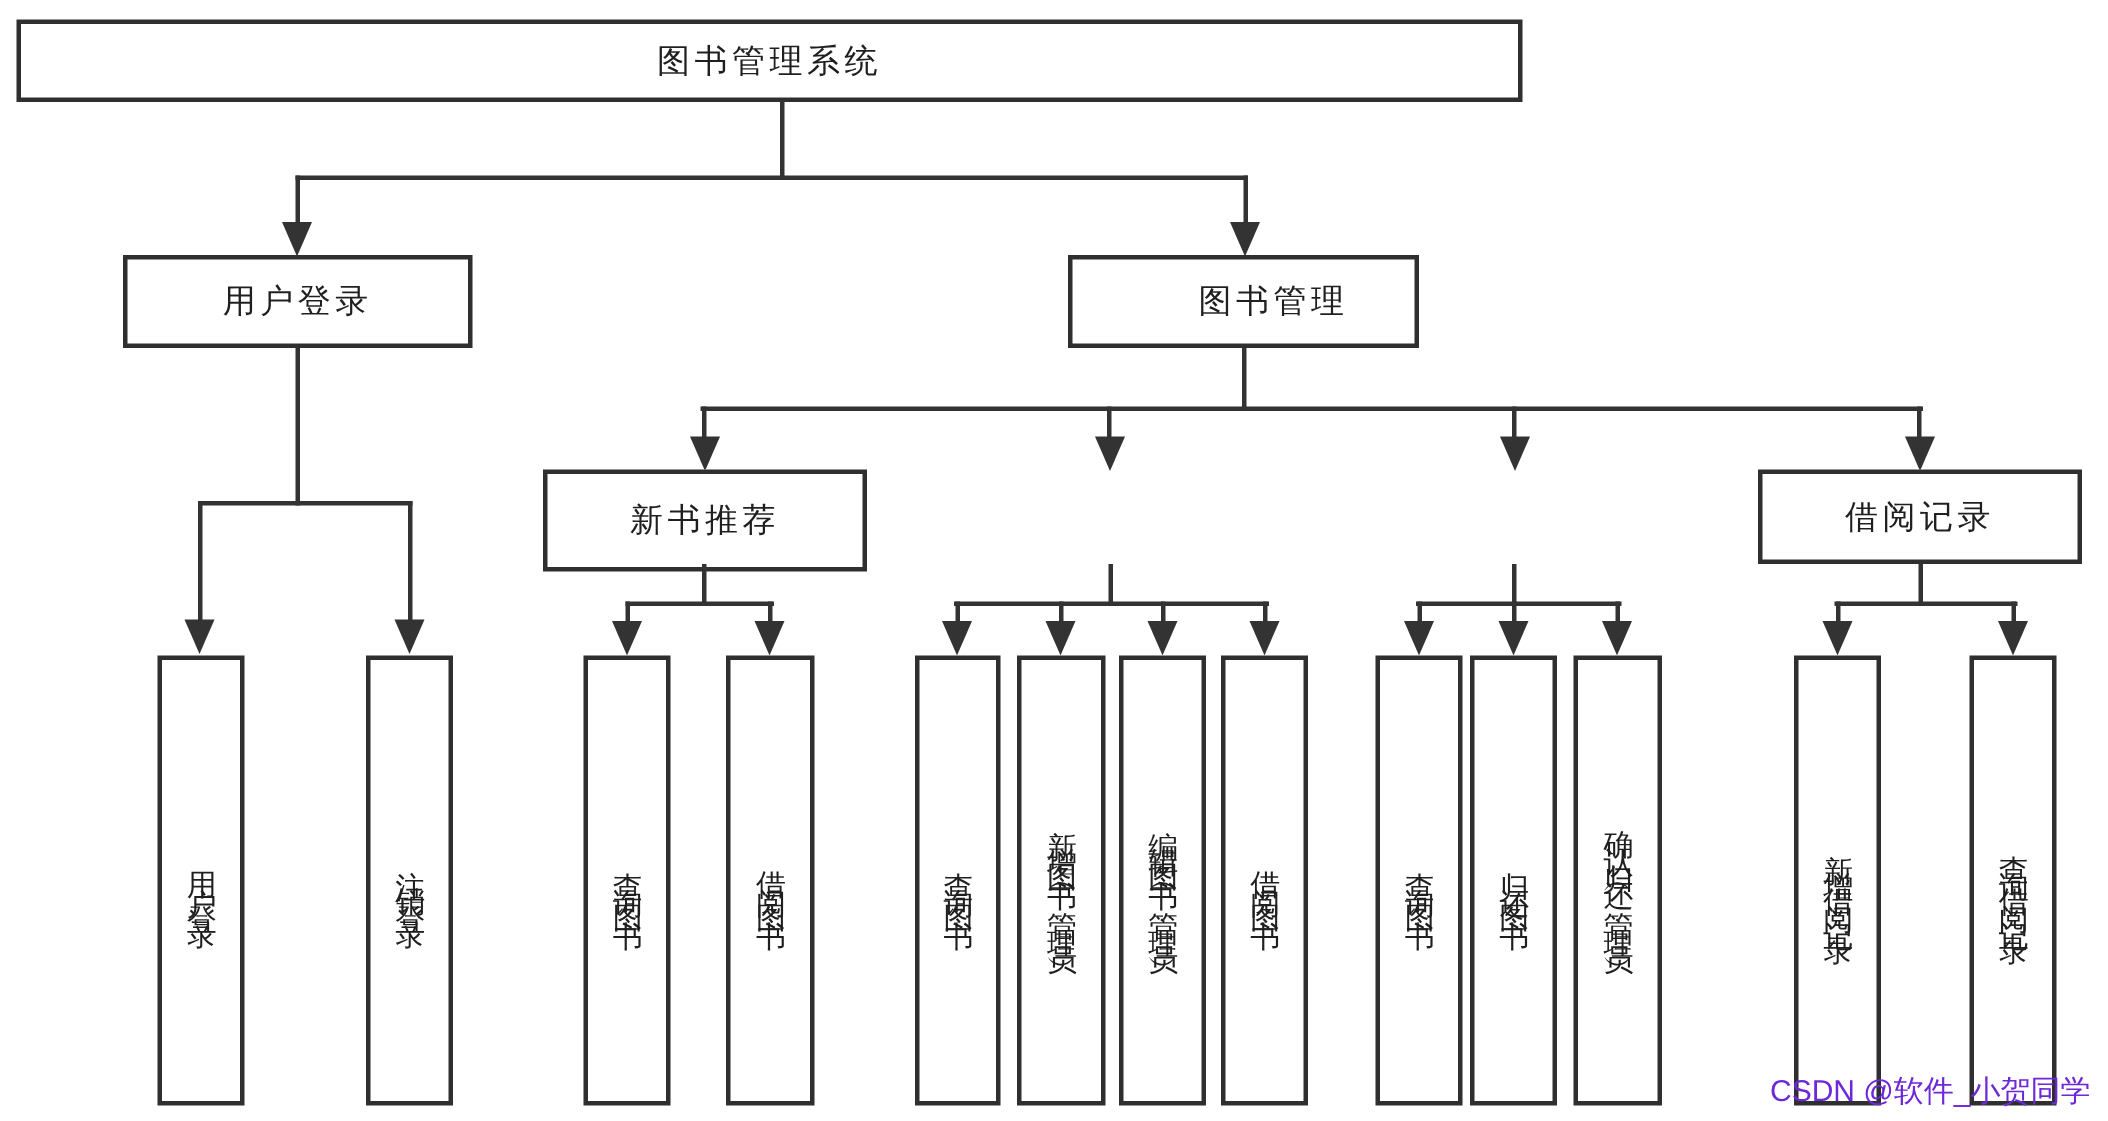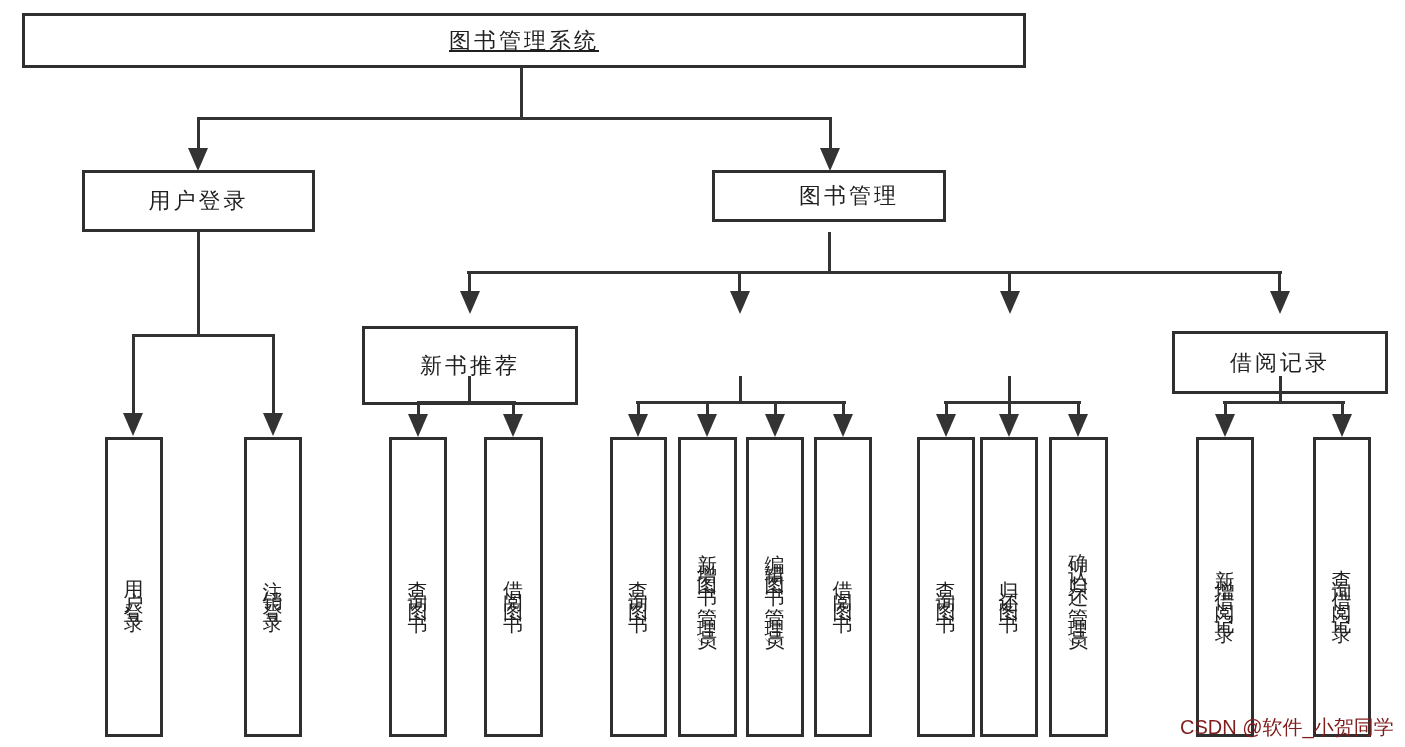--- a/index.html
+++ b/index.html
@@ -16,44 +16,44 @@
     writing-mode:vertical-rl;text-orientation:mixed;
     font-size:20px;letter-spacing:11px;line-height:1;
   }
   .line{position:absolute;background:#333333;}
   .arrow{
     position:absolute;width:0;height:0;
     border-left:10px solid transparent;border-right:10px solid transparent;
     border-top:23px solid #333333;
   }
   .watermark{
-    position:absolute;left:1180px;top:714px;font-size:20px;color:#7f1d1d;
+    position:absolute;left:1180px;top:714px;font-size:20px;color:#6d28d9;
     white-space:nowrap;z-index:5;
   }
 </style>
 </head>
 <body>
 
 <div class="canvas">
 
-  <div class="box hbox" style="left:22px;top:13px;width:1004px;height:55px;text-decoration:underline;">
+  <div class="box hbox" style="left:11px;top:13px;width:1004px;height:55px;">
     <span>图书管理系统</span>
   </div>
 
   <div class="line" style="left:520px;top:67px;width:3px;height:51px;"></div>
   <div class="line" style="left:197px;top:117px;width:635px;height:3px;"></div>
   <div class="line" style="left:197px;top:117px;width:3px;height:34px;"></div>
   <div class="arrow" style="left:188px;top:148px;"></div>
   <div class="line" style="left:829px;top:117px;width:3px;height:34px;"></div>
   <div class="arrow" style="left:820px;top:148px;"></div>
 
   <div class="box hbox" style="left:82px;top:170px;width:233px;height:62px;">
     <span>用户登录</span>
   </div>
-  <div class="box hbox" style="left:712px;top:170px;width:234px;height:52px;padding-left:40px;">
+  <div class="box hbox" style="left:712px;top:170px;width:234px;height:62px;padding-left:40px;">
     <span>图书管理</span>
   </div>
 
   <div class="line" style="left:197px;top:232px;width:3px;height:105px;"></div>
   <div class="line" style="left:132px;top:334px;width:143px;height:3px;"></div>
   <div class="line" style="left:132px;top:334px;width:3px;height:82px;"></div>
   <div class="arrow" style="left:123px;top:413px;"></div>
   <div class="line" style="left:272px;top:334px;width:3px;height:82px;"></div>
   <div class="arrow" style="left:263px;top:413px;"></div>
 
@@ -61,24 +61,24 @@
   <div class="line" style="left:467px;top:271px;width:815px;height:3px;"></div>
   <div class="line" style="left:468px;top:271px;width:3px;height:24px;"></div>
   <div class="arrow" style="left:460px;top:291px;"></div>
   <div class="line" style="left:738px;top:271px;width:3px;height:24px;"></div>
   <div class="arrow" style="left:730px;top:291px;"></div>
   <div class="line" style="left:1008px;top:271px;width:3px;height:24px;"></div>
   <div class="arrow" style="left:1000px;top:291px;"></div>
   <div class="line" style="left:1278px;top:271px;width:3px;height:24px;"></div>
   <div class="arrow" style="left:1270px;top:291px;"></div>
 
-  <div class="box hbox" style="left:362px;top:326px;width:216px;height:79px;">
+  <div class="box hbox" style="left:362px;top:313px;width:216px;height:68px;">
     <span>新书推荐</span>
   </div>
-  <div class="box hbox" style="left:1172px;top:331px;width:216px;height:63px;">
+  <div class="box hbox" style="left:1172px;top:313px;width:216px;height:63px;">
     <span>借阅记录</span>
   </div>
 
   <div class="line" style="left:468px;top:376px;width:3px;height:28px;"></div>
   <div class="line" style="left:739px;top:376px;width:3px;height:28px;"></div>
   <div class="line" style="left:1008px;top:376px;width:3px;height:28px;"></div>
   <div class="line" style="left:1279px;top:376px;width:3px;height:28px;"></div>
 
   <div class="line" style="left:417px;top:401px;width:99px;height:3px;"></div>
   <div class="line" style="left:636px;top:401px;width:210px;height:3px;"></div>

